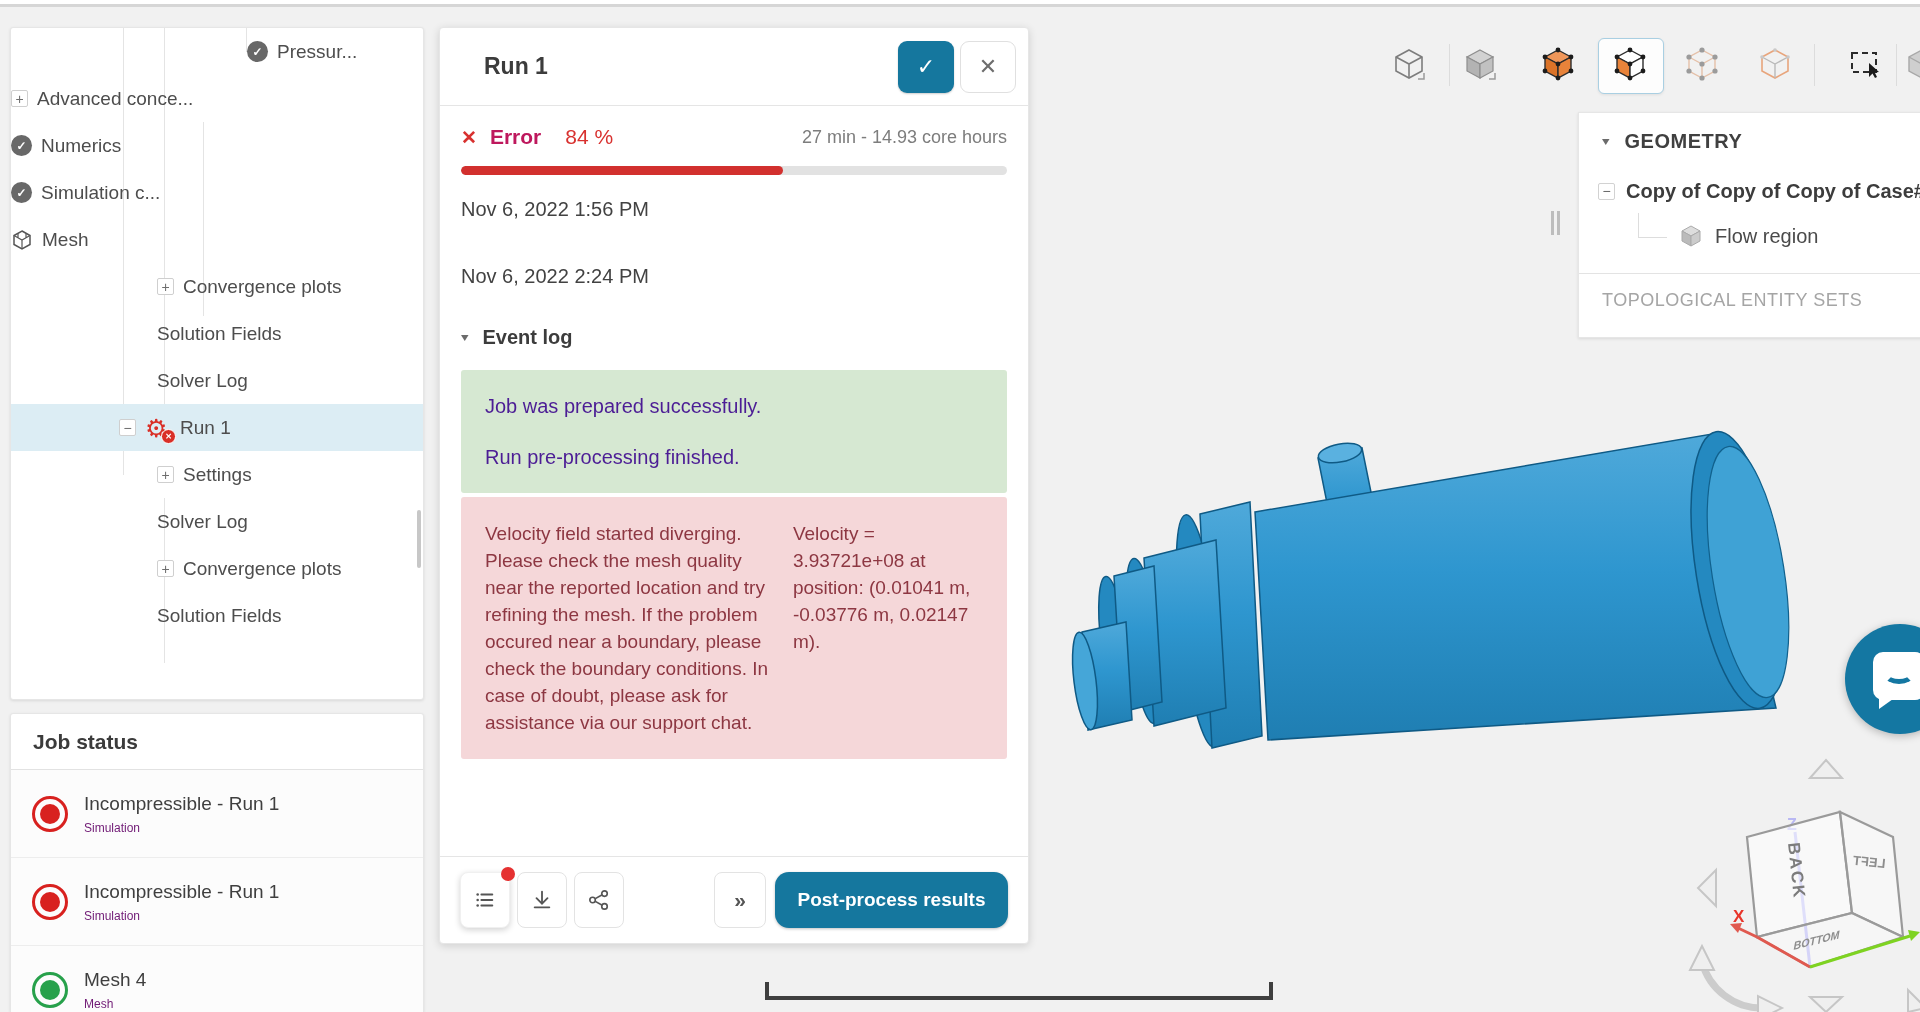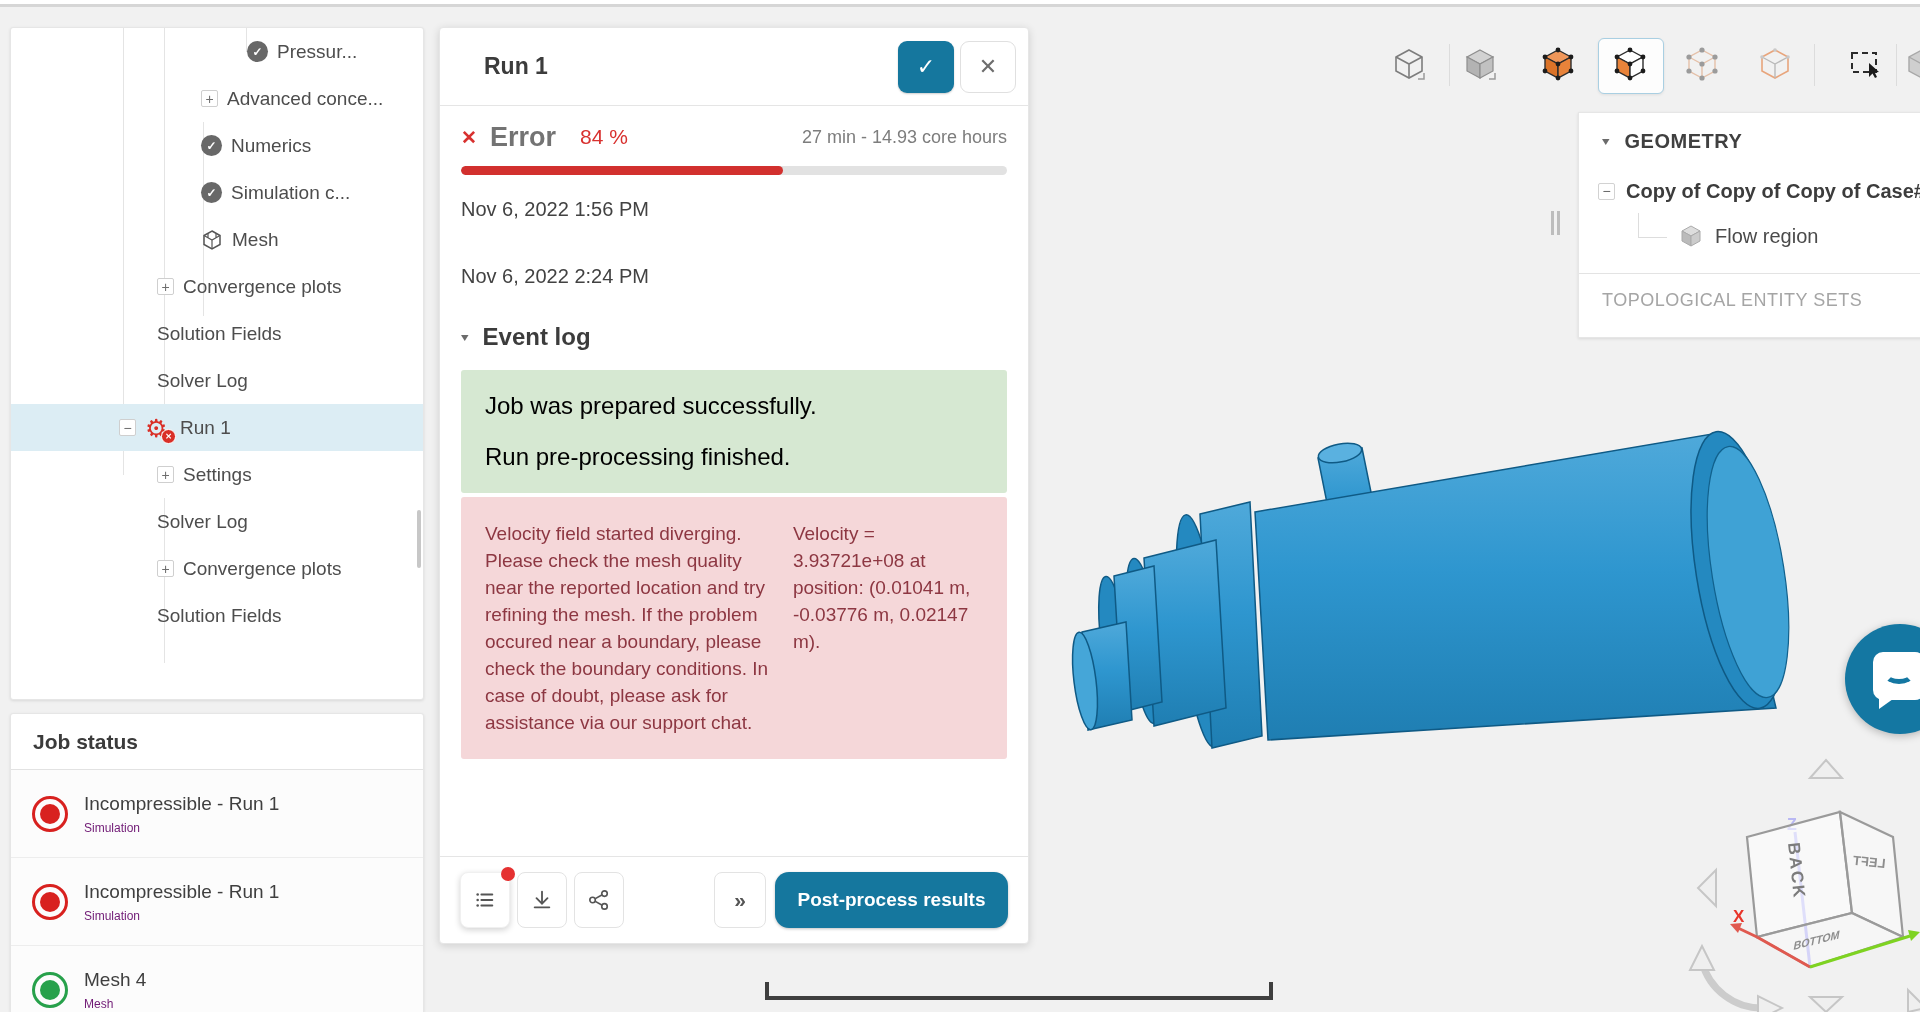--- a/index.html
+++ b/index.html
@@ -18,21 +18,21 @@
   .tree-row.exp-plus .expander::before{content:"+";}
   .tree-row.exp-minus .expander::before{content:"\2212";}
   .tree-row .t-icon{display:none;margin-right:9px;position:relative;}
   .tree-row.ico-check .t-icon.chk{display:inline-flex;width:21px;height:21px;border-radius:50%;background:#686868;color:#fff;font-size:12px;font-weight:bold;align-items:center;justify-content:center;}
   .tree-row.ico-gear-error .t-icon.gear{display:inline-block;width:26px;height:26px;}
   .tree-row.ico-gear-error .t-icon.gear .g{font-size:25px;line-height:26px;color:#d92f27;}
   .tree-row.ico-gear-error .t-icon.gear .badge{position:absolute;right:-5px;bottom:-3px;width:13px;height:13px;border-radius:50%;background:#d92f27;color:#fff;font-size:8px;font-weight:bold;font-style:normal;display:flex;align-items:center;justify-content:center;border:1px solid #fff;}
   .tree-row.ico-mesh .t-icon.mesh{display:inline-block;width:22px;height:22px;}
   .tree-row.lvl0{padding-left:108px;}
   .tree-row.lvl1{padding-left:146px;}
-  .tree-row.lvl2{padding-left:190px;}
+  .tree-row.lvl2{}
   .tree-row.lvl3{padding-left:236px;}
   .tree-scrollthumb{position:absolute;right:2px;top:482px;width:4px;height:58px;background:#c7c7c7;border-radius:2px;}
   
   .job-panel{left:10px;top:713px;width:414px;height:300px;}
   .job-title{height:55px;display:flex;align-items:center;padding-left:22px;font-size:21px;font-weight:bold;color:#3b3b3b;border-bottom:1px solid #e2e2e2;}
   .job-row{display:flex;align-items:center;height:87px;border-bottom:1px solid #ededed;padding-left:21px;background:#fcfcfc;}
   .job-ico{width:36px;height:36px;border-radius:50%;box-sizing:border-box;display:flex;align-items:center;justify-content:center;margin-right:16px;flex:0 0 36px;}
   .job-row.st-error .job-ico{border:3px solid #d8211f;}
   .job-row.st-error .job-ico .dot{width:20px;height:20px;border-radius:50%;background:#d8211f;color:#fff;font-size:10px;font-weight:bold;display:flex;align-items:center;justify-content:center;}
   .job-row.st-success .job-ico{border:3px solid #27a14b;}
@@ -42,33 +42,33 @@
   
   .run-panel{left:439px;top:27px;width:590px;height:917px;border-radius:4px;box-shadow:0 2px 8px rgba(0,0,0,.14);}
   .run-header{height:78px;display:flex;align-items:center;padding:0 12px 0 44px;border-bottom:1px solid #e5e5e5;box-sizing:border-box;}
   .run-title{font-size:23px;font-weight:bold;color:#3c3c3c;flex:1;}
   .btn-sq{width:56px;height:52px;border-radius:9px;display:flex;align-items:center;justify-content:center;box-sizing:border-box;cursor:pointer;}
   .btn-check{background:#15779E;color:#fff;font-size:22px;margin-right:6px;box-shadow:0 1px 2px rgba(0,0,0,.2);}
   .btn-x{background:#fff;border:1px solid #e0e0e0;color:#6d6d6d;font-size:22px;}
   .run-body{padding:0 21px;position:relative;}
   .status-row{display:flex;align-items:center;height:58px;margin-top:2px;}
   .status-x{color:#d8312f;font-weight:bold;font-size:19px;margin-right:13px;}
-  .status-label{color:#737373;font-weight:bold;font-size:27px;margin-right:24px;}
+  .status-label{color:#be185d;font-weight:bold;font-size:21px;margin-right:24px;}
   .status-pct{color:#d8312f;font-size:21px;flex:1;}
   .status-meta{color:#7d7d7d;font-size:18px;}
   .pbar{height:9px;border-radius:5px;background:#e2e2e2;overflow:hidden;}
   .pbar .fill{height:100%;background:#d2302e;border-radius:5px;}
   .field-row{display:flex;align-items:center;height:66px;margin-top:1px;}
   .field-row .fl{flex:1;font-size:20px;color:#424242;}
   .field-row .fv{font-size:20px;color:#424242;}
   .ev-head{display:flex;align-items:center;height:48px;margin-top:4px;}
   .ev-chev{color:#6b6b6b;font-size:15px;margin-right:14px;transform:scaleY(.8);}
-  .ev-title{font-size:24px;font-weight:bold;color:#3c3c3c;}
+  .ev-title{font-size:20px;font-weight:bold;color:#3c3c3c;}
   .msg-green{background:#d6e8d2;border-radius:3px;padding:23px 24px;margin-top:9px;}
-  .msg-green p{margin:0;font-size:24px;color:#000000;line-height:26px;}
+  .msg-green p{margin:0;font-size:20px;color:#4c1d95;line-height:26px;}
   .msg-green p + p{margin-top:25px;}
   .msg-red{background:#f5d7d9;border-radius:3px;padding:23px 24px;margin-top:4px;display:flex;}
   .msg-red .cl{width:305px;font-size:19px;color:#8d3742;line-height:27px;}
   .msg-red .cr{width:200px;margin-left:18px;font-size:19px;color:#8d3742;line-height:27px;}
   .run-footer{position:absolute;left:0;right:0;bottom:0;height:87px;border-top:1px solid #e5e5e5;display:flex;align-items:center;padding:0 20px;box-sizing:border-box;}
   .ftr-btn{width:50px;height:56px;border:1px solid #e3e3e3;border-radius:8px;background:#fff;display:flex;align-items:center;justify-content:center;margin-right:7px;position:relative;box-sizing:border-box;}
   .ftr-btn.active{border-color:#f0f0f0;box-shadow:0 2px 6px rgba(0,0,0,.18);}
   .ftr-btn .reddot{position:absolute;top:-6px;right:-6px;width:14px;height:14px;border-radius:50%;background:#e53131;}
   .ftr-spacer{flex:1;}
   .btn-more{width:52px;height:56px;border:1px solid #e3e3e3;border-radius:8px;background:#fff;display:flex;align-items:center;justify-content:center;font-size:21px;font-weight:bold;color:#555;margin-right:9px;box-sizing:border-box;}

